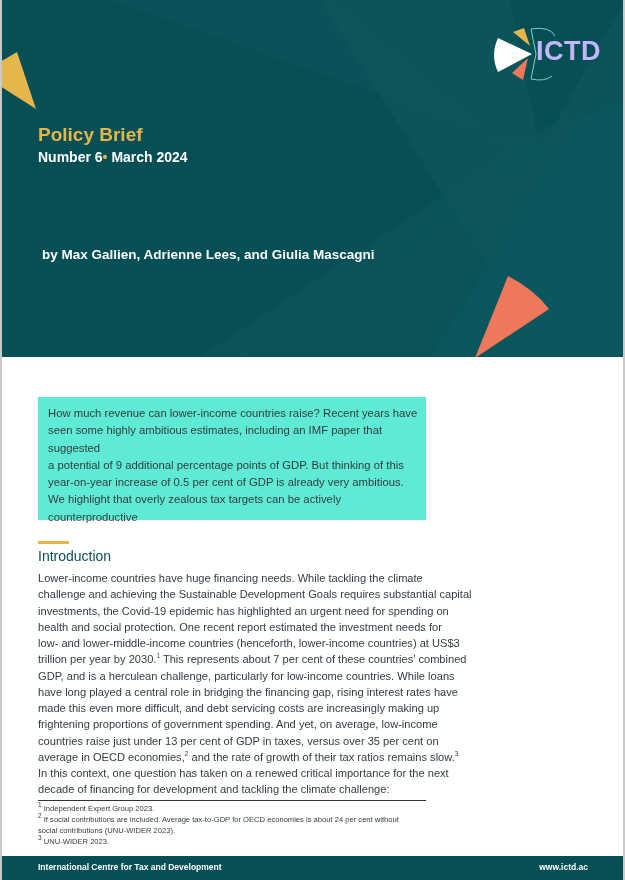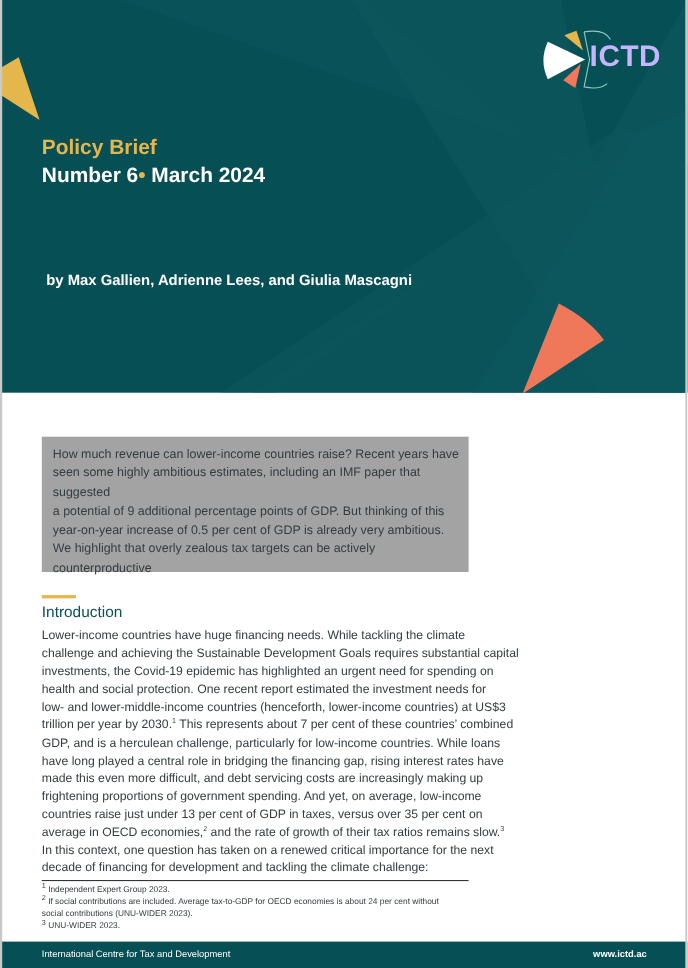--- a/index.html
+++ b/index.html
@@ -23,36 +23,36 @@
     color:#c4b5fd; font-weight:bold; font-size:27px; letter-spacing:0.5px;
     font-family:"Liberation Sans", sans-serif;
   }
 
   .kicker {
     position:absolute; left:38px; top:124px;
     color:#e5b64b; font-size:19px; font-weight:bold;
   }
   .issue {
     position:absolute; left:38px; top:149px;
-    color:#ffffff; font-size:19px; font-weight:bold;
+    color:#ffffff; font-size:14px; font-weight:bold;
   }
   .issue .dot { color:#e5b64b; }
   .title {
     position:absolute; left:38px; top:174px; width:520px;
     color:#ffffff; font-size:25px; font-weight:bold; line-height:32px;
     letter-spacing:-0.2px;
   }
   .authors {
     position:absolute; left:26px; top:247px;
     color:#ffffff; font-size:13.5px; font-weight:bold;margin-left:16px;
   }
 
   .abstract {
     position:absolute; left:38px; top:397px; width:388px; height:123px;
-    background:#a3a3a3; box-sizing:border-box; padding:8px 8px 0 10px;
+    background:#5eead4; box-sizing:border-box; padding:8px 8px 0 10px;
     color:#333c40; font-size:11.3px; line-height:17.3px;
   }
 
   .rule-accent { position:absolute; left:38px; top:541px; width:31px; height:3px; background:#e5b64b; }
   .section-title {
     position:absolute; left:38px; top:548px;
     color:#0b4f57; font-size:14px; font-weight:normal;
   }
   .body-text {
     position:absolute; left:38px; top:570px; width:392px;
@@ -66,21 +66,21 @@
     position:absolute; left:38px; top:803px; width:390px;
     color:#333c40; font-size:7.6px; line-height:11px;
   }
 
   .footer {
     position:absolute; left:0; top:856px; width:625px; height:24px;
     background:#054f55;
   }
   .footer-left {
     position:absolute; left:38px; top:6px; color:#ffffff;
-    font-size:8.5px; font-weight:normal;
+    font-size:8.5px; font-weight:bold;
   }
   .footer-right {
     position:absolute; right:37px; top:6px; color:#ffffff;
     font-size:8.5px; font-weight:bold;
   }
 </style>
 </head>
 <body>
 
 <div class="page-edge-left"></div>

